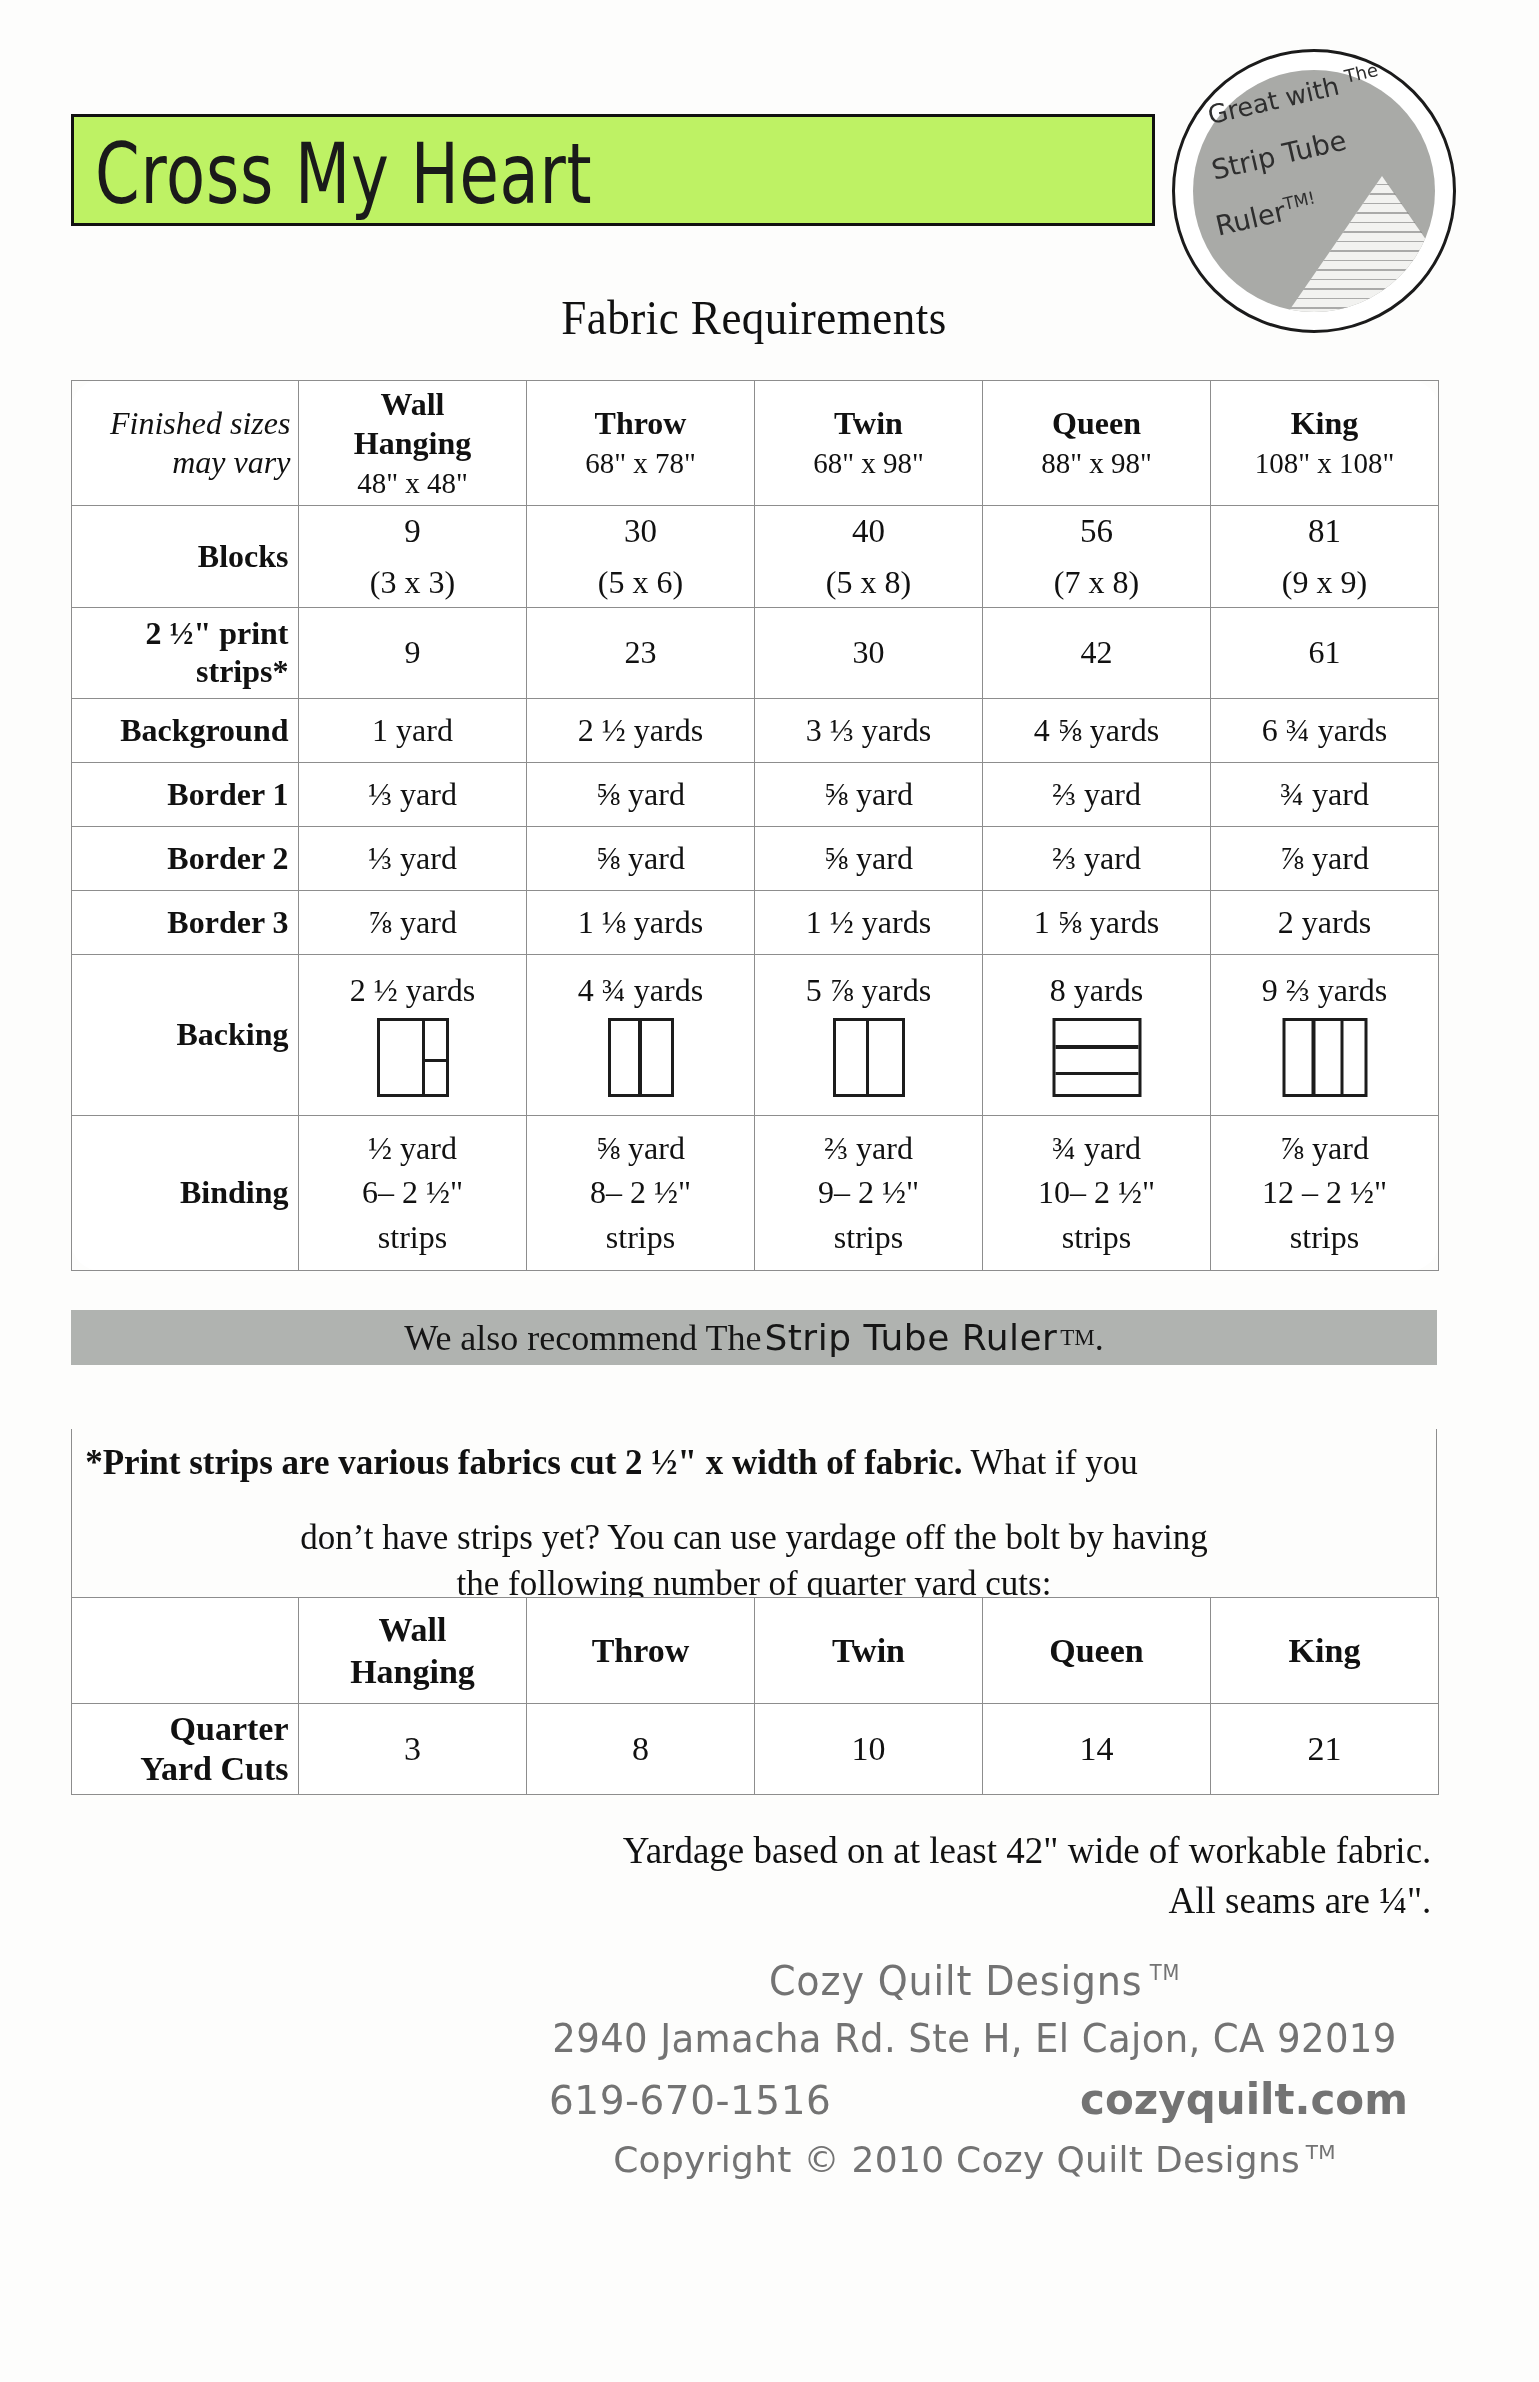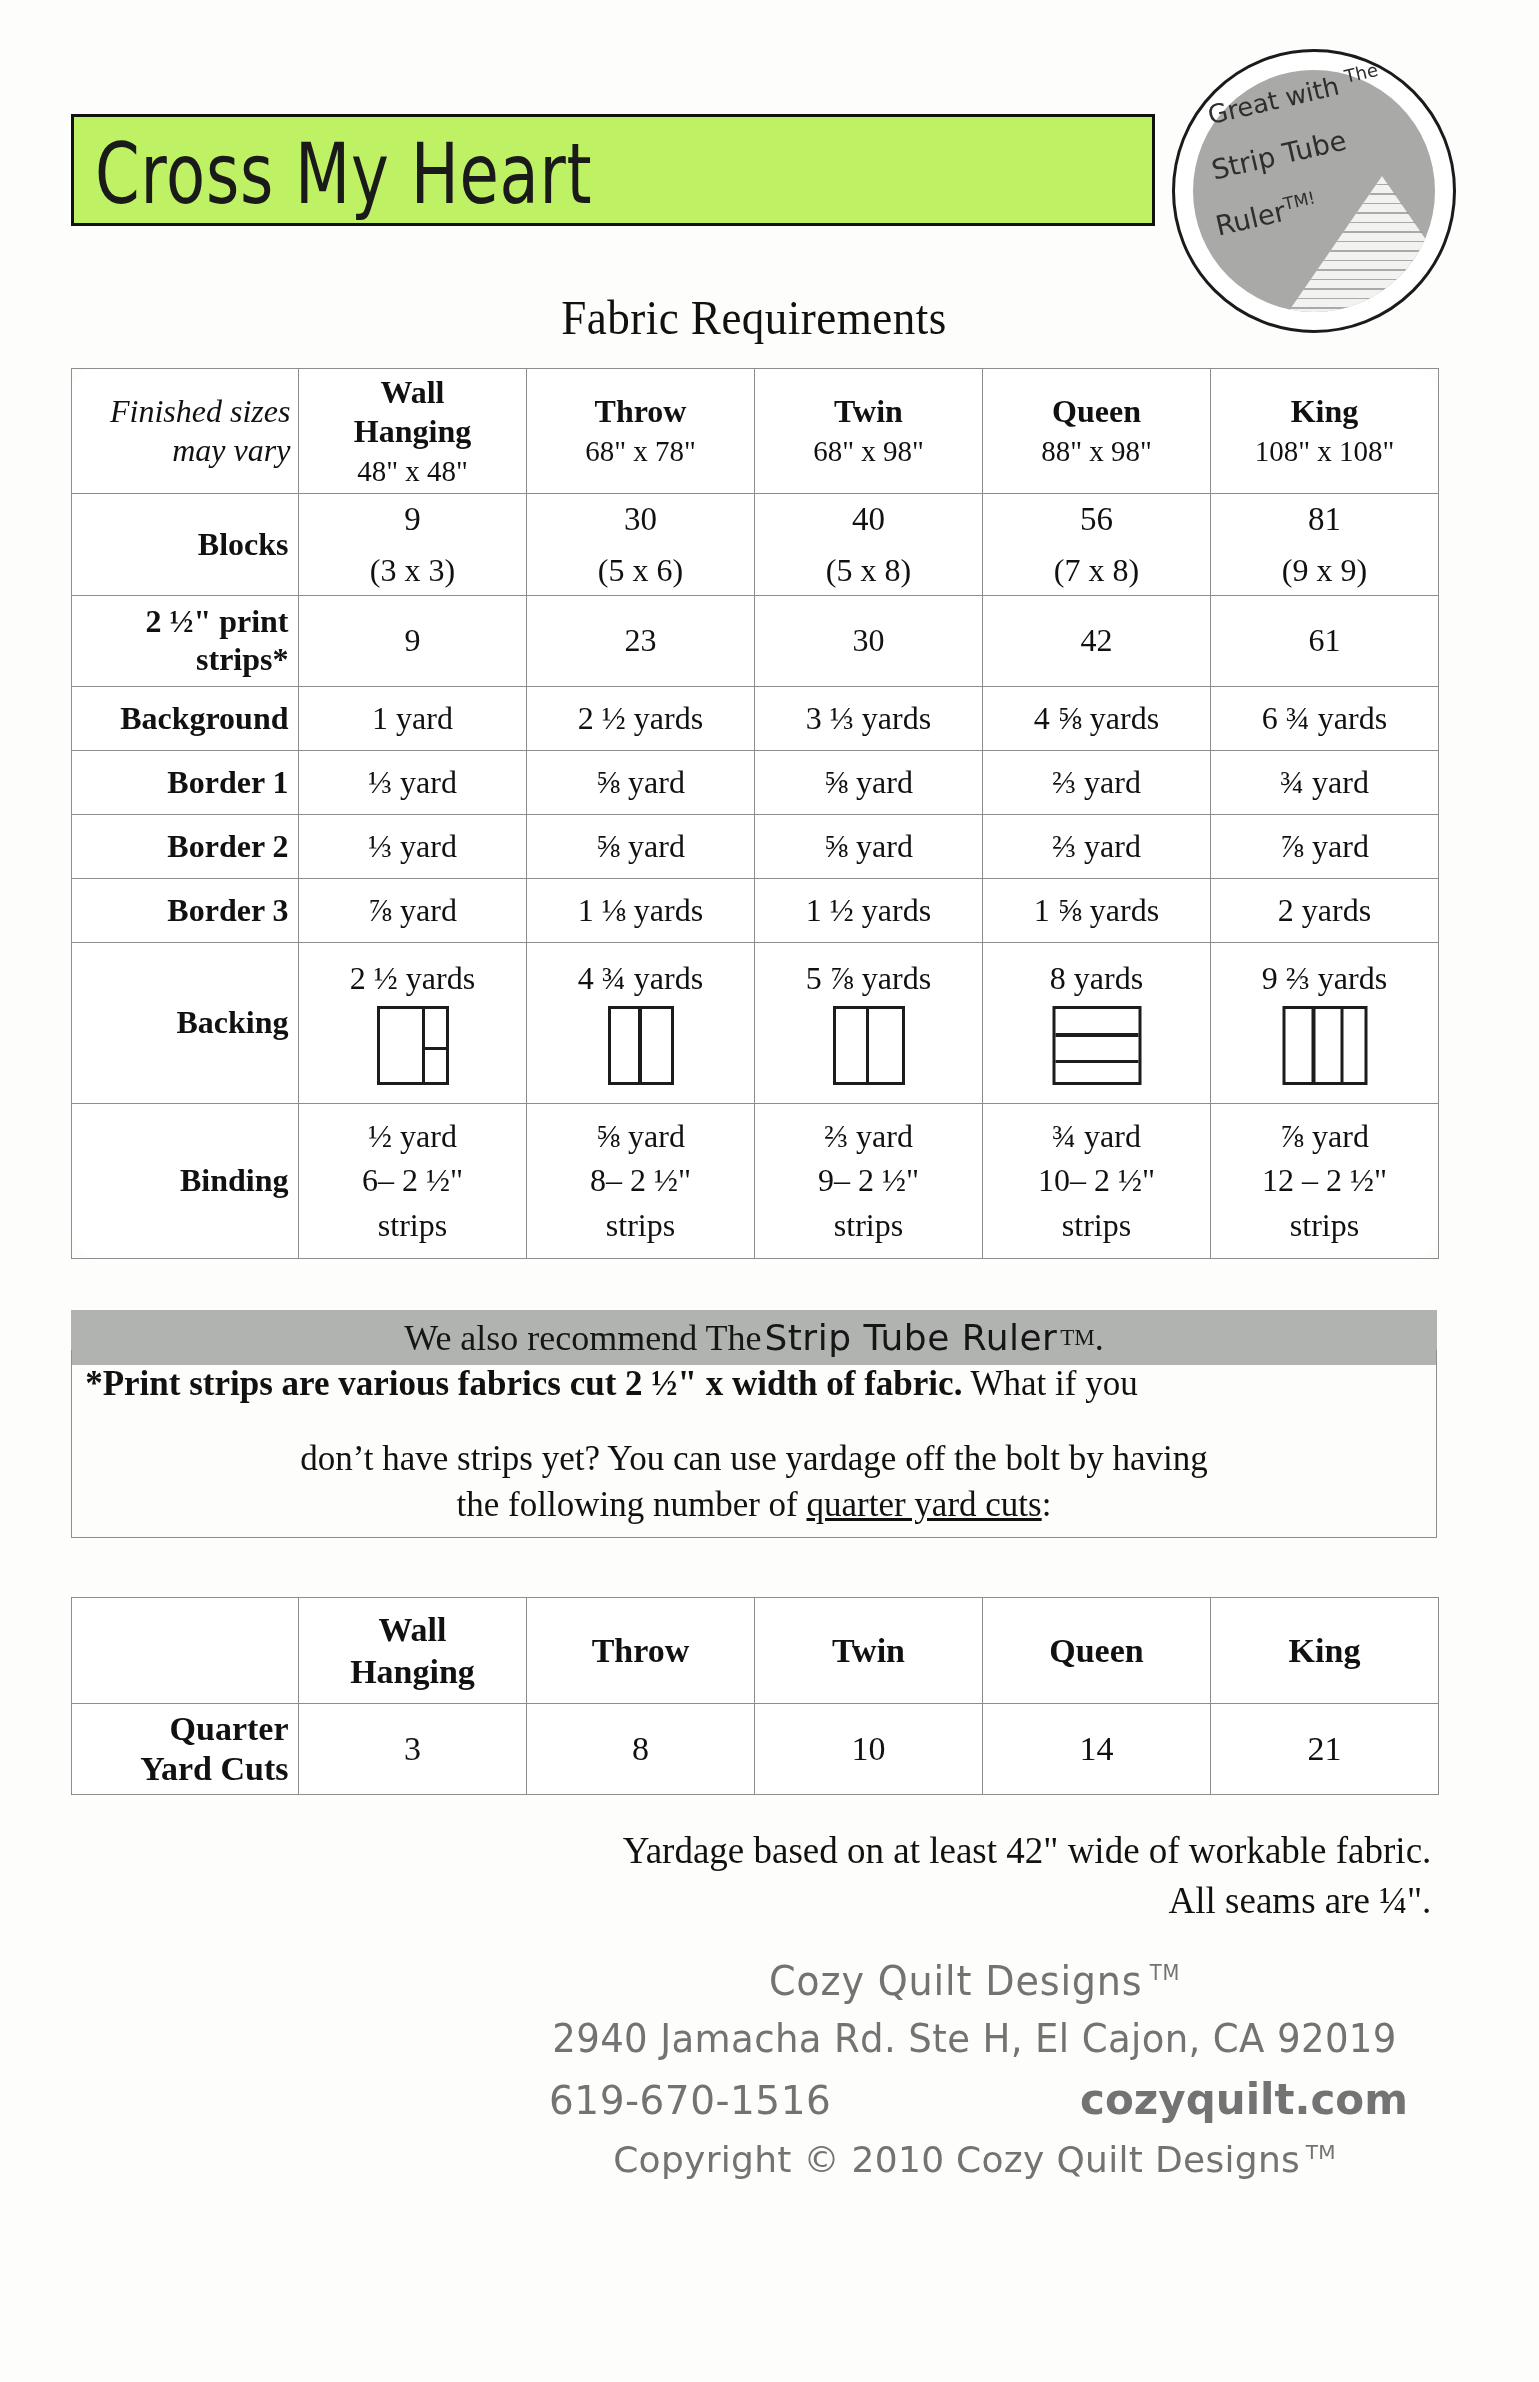--- a/index.html
+++ b/index.html
@@ -149,21 +149,21 @@
 
   
   .tbl {
     position: absolute;
     left: 71px;
     width: 1366px;
     border-collapse: collapse;
     table-layout: fixed;
     background: #fff;
   }
-  .tbl.main { top: 368px; border-radius: 30px; }
+  .tbl.main { top: 380px; border-radius: 30px; }
   .tbl td {
     border: 1.4px solid #8d8d8d;
     text-align: center;
     vertical-align: middle;
     padding: 3.8px 5.7px;
     font-size: 32px;
     line-height: 1.22;
     color: #111;
   }
   .col-label { width: 227px; }
@@ -570,21 +570,21 @@
     </tbody>
   </table>
 
   <div class="rec-bar" style="top:1310px;">
     <span>We also recommend The </span>
       <span class="script">Strip Tube Ruler</span>
       <span class="tm">TM</span>
       <span>.</span>
   </div>
 
-  <div class="note-box" style="top:1350px;">
+  <div class="note-box" style="top:1429px;">
     <div class="note-l1"><b>*Print strips are various fabrics cut 2 ½" x width of fabric.</b><span>  What if you</span></div>
     <div class="note-l2">don’t have strips yet? You can use yardage off the bolt by having</div>
     <div class="note-l3"><span>the following number of </span><u>quarter yard cuts</u><span>:</span></div>
   </div>
 
   <table class="tbl qyc" style="top:1597px;">
     <colgroup>
       <col class="col-label">
         <col class="col-size">
         <col class="col-size">

